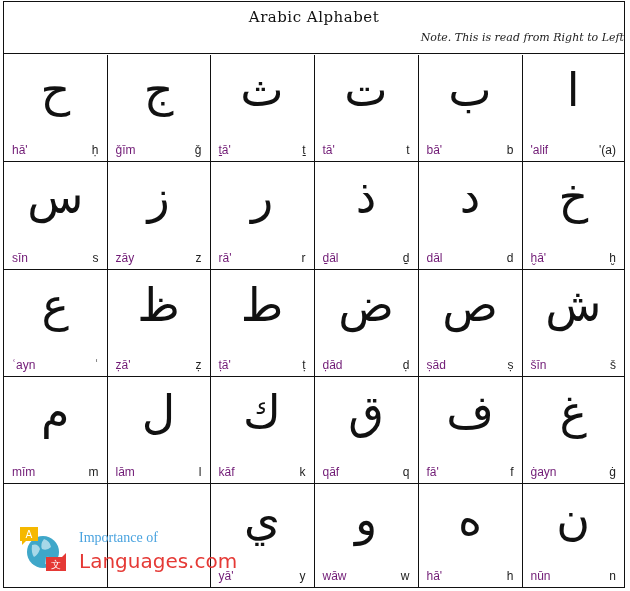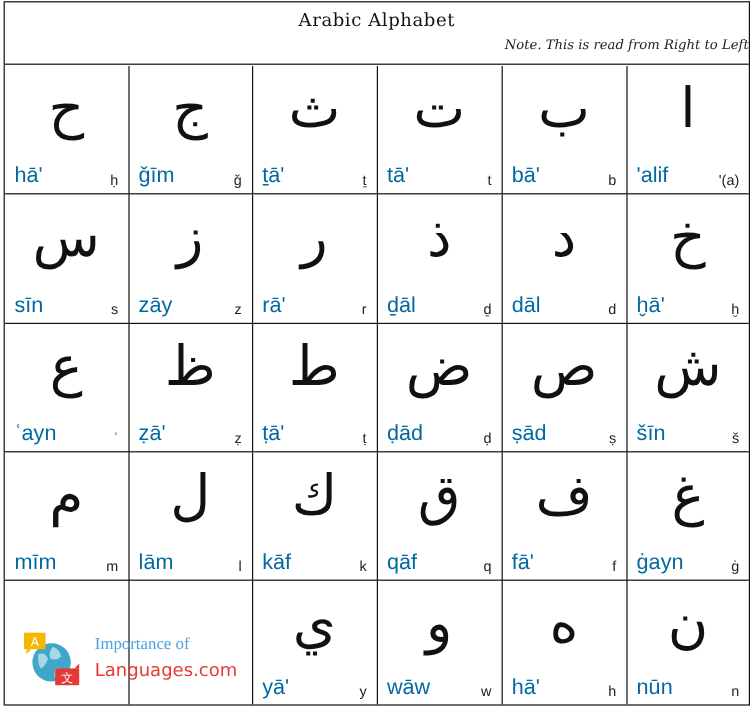--- a/index.html
+++ b/index.html
@@ -27,37 +27,37 @@
   }
   .cell.lastcol { border-right: none; }
   .cell.lastrow { border-bottom: none; }
   .glyph {
     position: absolute; left: 0; right: 0; top: 4px; text-align: center;
     font-family: "DejaVu Sans", sans-serif; font-size: 46px; line-height: 62px; color: #111;
     direction: rtl;
   }
   .name {
     position: absolute; left: 8px; bottom: 4px;
-    font-family: "Liberation Sans", sans-serif; font-size: 18px; color: #0369a1;
+    font-family: "Liberation Sans", sans-serif; font-size: 12px; color: #701a75;
   }
   .translit {
     position: absolute; right: 8px; bottom: 4px;
     font-family: "Liberation Sans", sans-serif; font-size: 12px; color: #222;
   }
   .logo {
     position: absolute; left: 14px; bottom: 14px; width: 190px; height: 46px;
   }
   .logo-icon { position: absolute; left: 0; top: 0; width: 50px; height: 46px; }
   .logo-line1 {
     position: absolute; left: 61px; top: 3px;
     font-family: Liberation Serif, serif; font-size: 14px; color: #4aa3df; white-space: nowrap;
   }
   .logo-line2 {
     position: absolute; left: 61px; top: 22px;
-    font-family: "DejaVu Sans", sans-serif; font-size: 15px; color: #e53935; white-space: nowrap;
+    font-family: "DejaVu Sans", sans-serif; font-size: 20px; color: #e53935; white-space: nowrap;
   }
 </style>
 </head>
 <body>
 
 <div class="sheet">
   <div class="header">
     <div class="title">Arabic Alphabet</div>
     <div class="subtitle">Note. This is read from Right to Left</div>
   </div>

